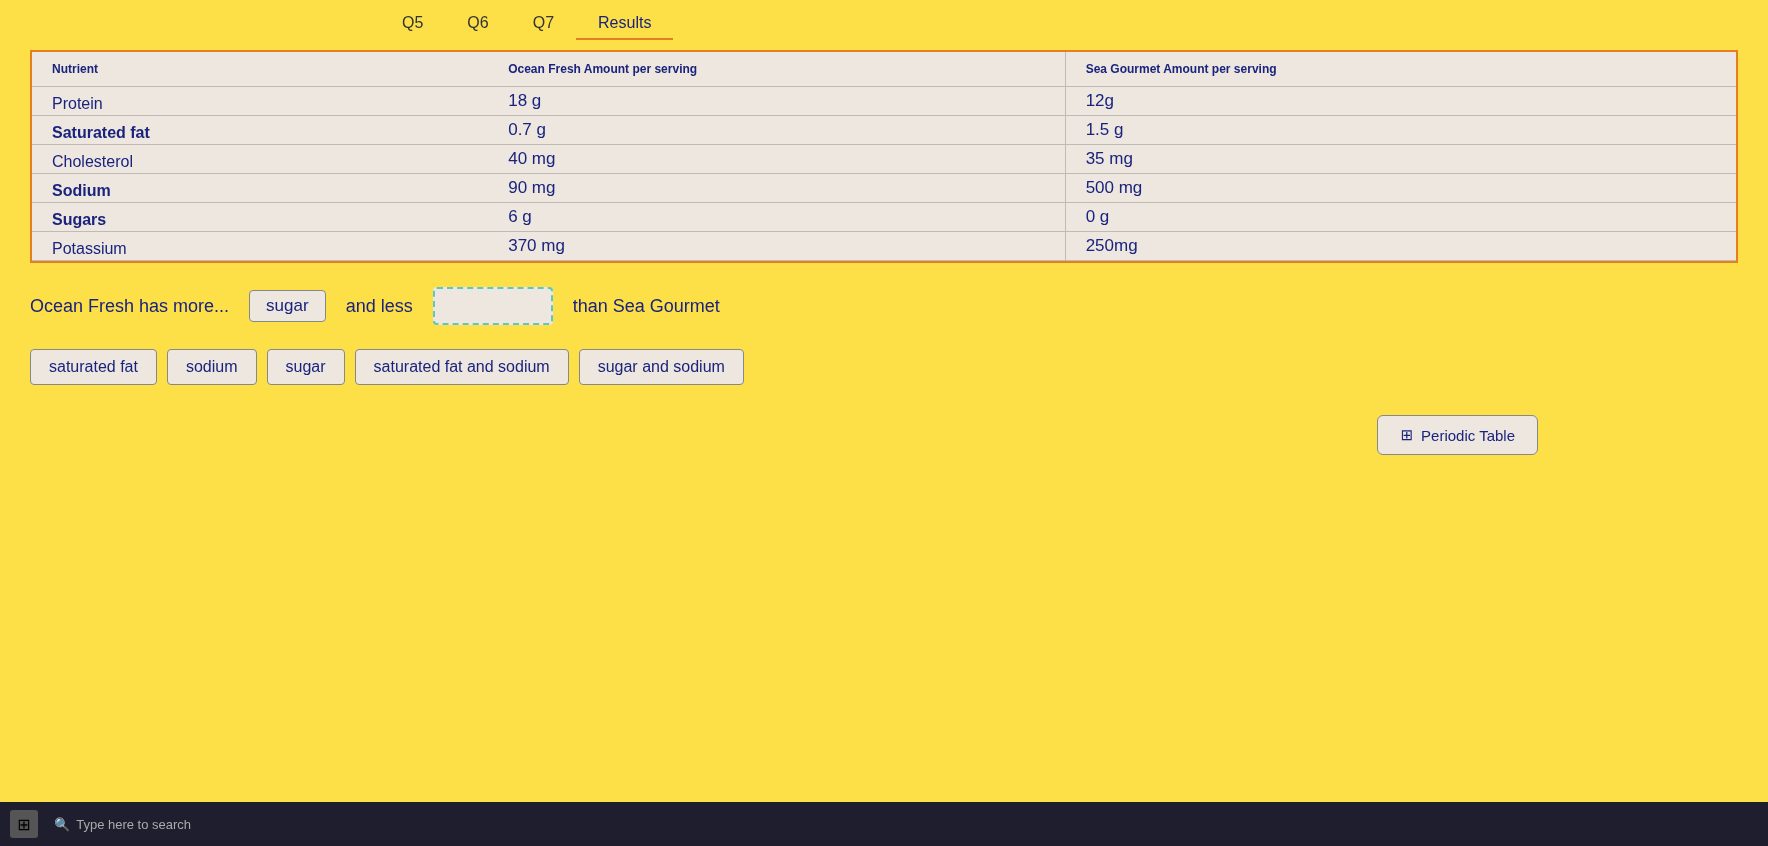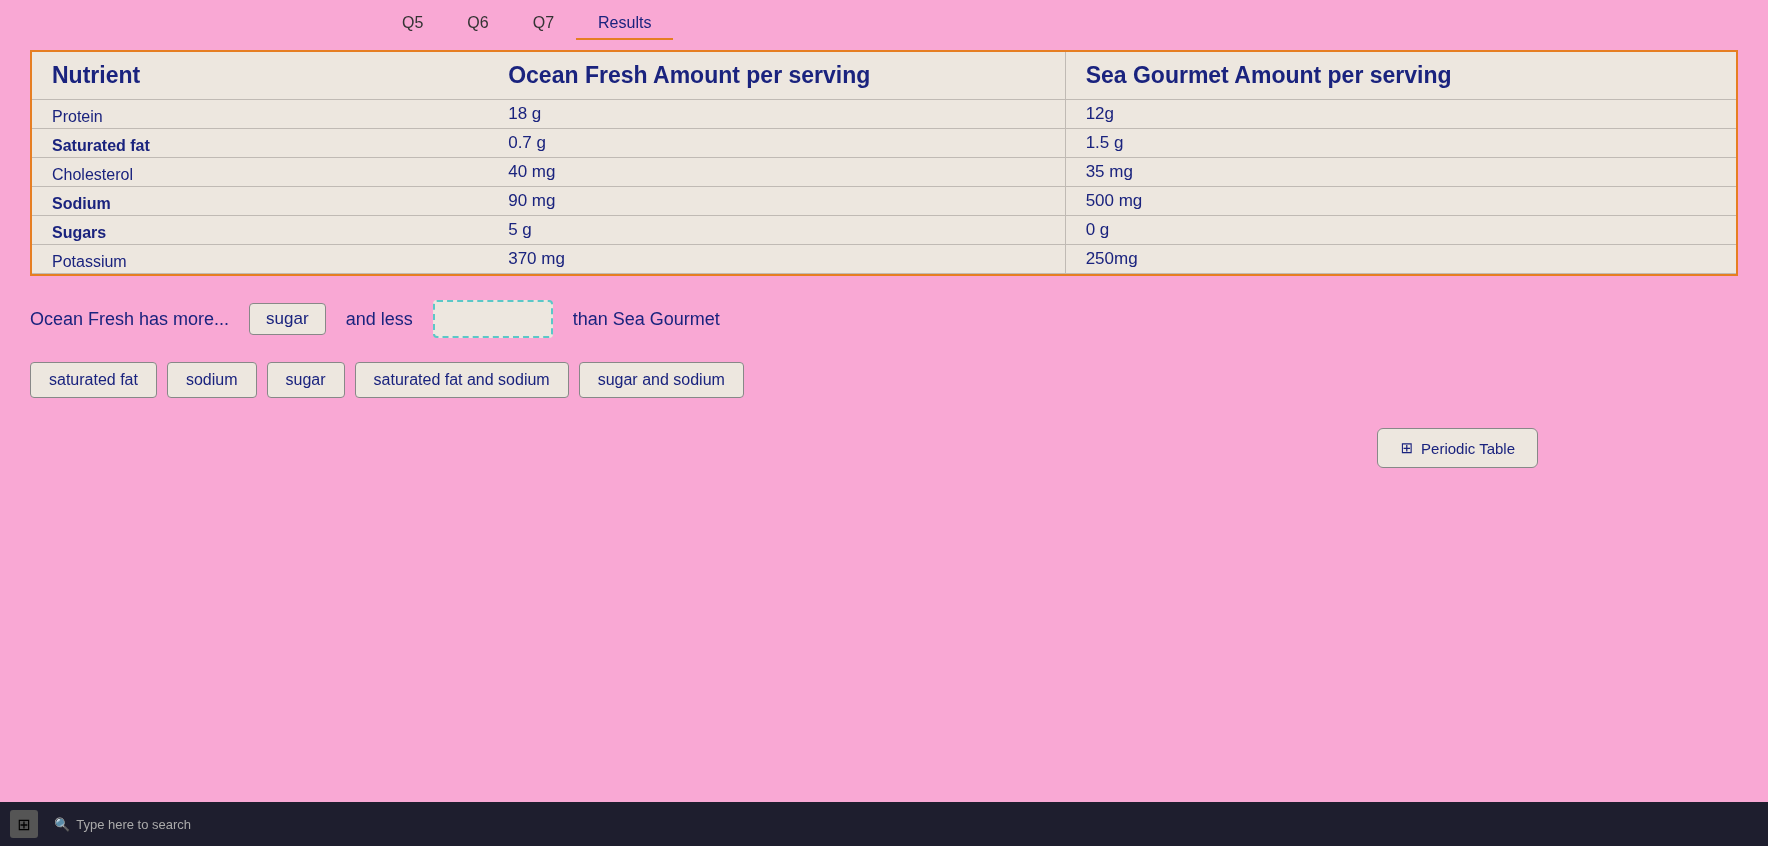--- a/index.html
+++ b/index.html
@@ -7,21 +7,21 @@
     body {
       background-color: #e8e0d8;
       font-family: Arial, sans-serif;
       width: 1768px;
       min-height: 846px;
       overflow: hidden;
       position: relative;
     }
 
     .main-container {
-      background-color: #f9a8d4;
+      background-color: #fde047;
       width: 100%;
       min-height: 846px;
       padding: 0;
       position: relative;
     }
 
     
     .tabs-bar {
       display: flex;
       flex-direction: row;
@@ -51,21 +51,21 @@
       border: 2px solid #e67e22;
       background: #ede7df;
     }
 
     table.nutrient-table {
       width: 100%;
       border-collapse: collapse;
     }
 
     table.nutrient-table thead tr th {
-      font-size: 23px;
+      font-size: 12px;
       color: #1a237e;
       font-weight: bold;
       padding: 10px 20px;
       text-align: left;
       border-bottom: 1px solid #c0bab4;
     }
 
     table.nutrient-table thead tr th:first-child {
       width: 340px;
     }
@@ -252,21 +252,21 @@
             <td>40 mg</td>
             <td>35 mg</td>
           </tr>
           <tr>
             <td class="bold-nutrient">Sodium</td>
             <td>90 mg</td>
             <td>500 mg</td>
           </tr>
           <tr>
             <td class="bold-nutrient">Sugars</td>
-            <td>5 g</td>
+            <td>6 g</td>
             <td>0 g</td>
           </tr>
           <tr>
             <td>Potassium</td>
             <td>370 mg</td>
             <td>250mg</td>
           </tr>
         </tbody>
     </table>
   </div>

